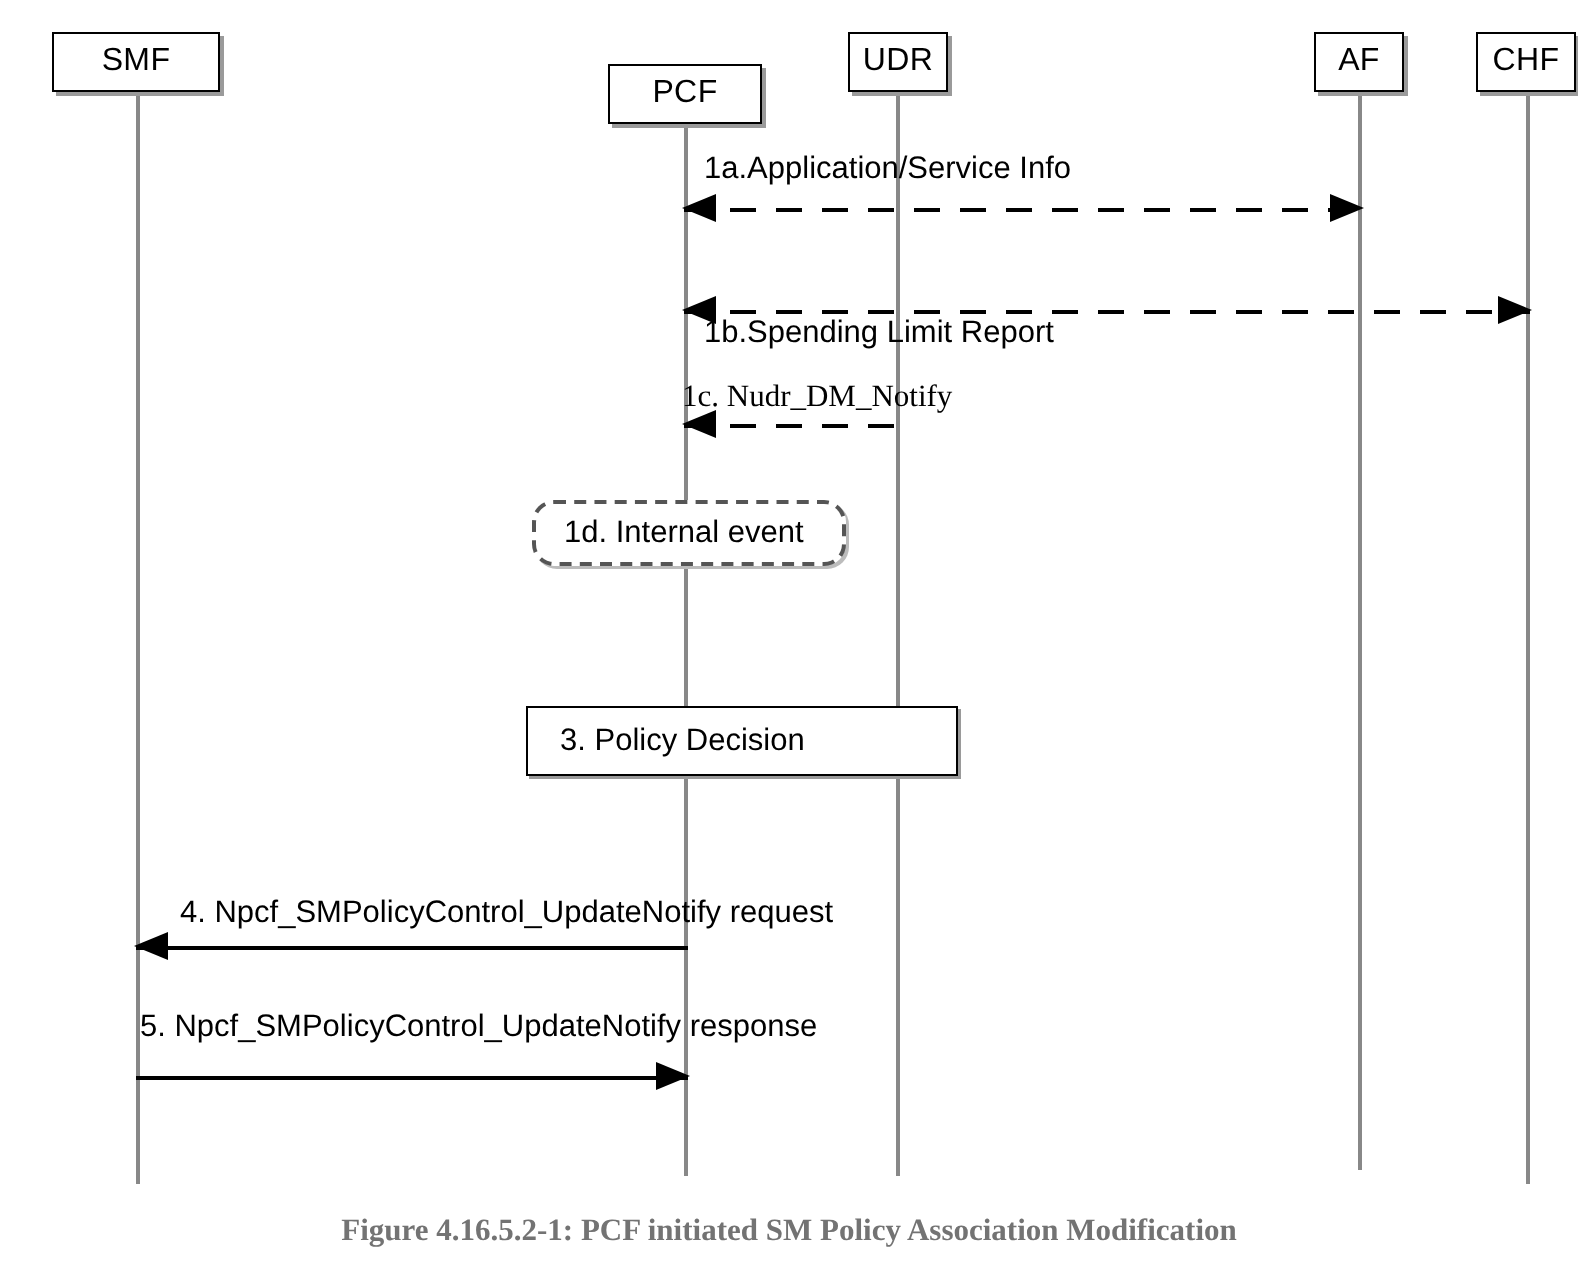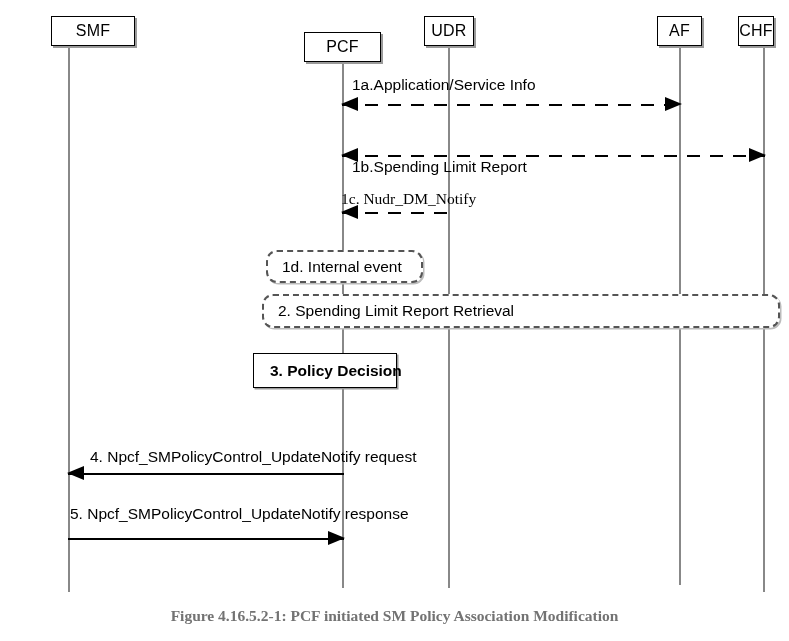--- a/index.html
+++ b/index.html
@@ -128,33 +128,33 @@
 <body>
 
 <div id="diagram-root">
 
   <div class="lifeline" id="lifeline-0" style="left: 68px; top: 46px; height: 546px;"></div>
   <div class="lifeline" id="lifeline-1" style="left: 342px; top: 46px; height: 542px;"></div>
   <div class="lifeline" id="lifeline-2" style="left: 448px; top: 46px; height: 542px;"></div>
   <div class="lifeline" id="lifeline-3" style="left: 679px; top: 46px; height: 539px;"></div>
   <div class="lifeline" id="lifeline-4" style="left: 763px; top: 46px; height: 546px;"></div>
 
-  <div class="actor-box" id="actor-0" style="left: 26px; top: 16px; width: 84px; height: 30px; margin-left: 25px;">
+  <div class="actor-box" id="actor-0" style="left: 26px; top: 16px; width: 84px; height: 30px;">
     <span>SMF</span>
   </div>
   <div class="actor-box" id="actor-1" style="left: 304px; top: 32px; width: 77px; height: 30px;">
     <span>PCF</span>
   </div>
   <div class="actor-box" id="actor-2" style="left: 424px; top: 16px; width: 50px; height: 30px;">
     <span>UDR</span>
   </div>
   <div class="actor-box" id="actor-3" style="left: 657px; top: 16px; width: 45px; height: 30px;">
     <span>AF</span>
   </div>
-  <div class="actor-box" id="actor-4" style="left: 738px; top: 16px; width: 36px; height: 30px;">
+  <div class="actor-box" id="actor-4" style="left: 738px; top: 16px; width: 50px; height: 30px;">
     <span>CHF</span>
   </div>
 
   <div class="msg-label" id="msglabel-0" style="left: 352px; top: 77px;">1a.Application/Service Info</div>
   <div class="msg" id="msg-0" style="left: 342px; top: 104px; width: 339px;">
     <div class="msg-line dashed"></div>
     <div class="arrowhead left"></div>
     <div class="arrowhead right"></div>
   </div>
 
@@ -168,25 +168,22 @@
   <div class="msg-label" id="msglabel-2" style="left: 341px; top: 191px; font-family: Liberation Serif, serif;">1c. Nudr_DM_Notify</div>
   <div class="msg" id="msg-2" style="left: 342px; top: 212px; width: 107px;">
     <div class="msg-line dashed"></div>
     <div class="arrowhead left"></div>
   </div>
 
   <div class="proc-box dashed" id="proc-0" style="left: 266px; top: 250px; width: 157px; height: 33px;">
     <span>1d. Internal event</span>
   </div>
 
-  <div class="proc-box dashed" id="proc-1" style="left: 262px; top: 294px; width: 518px; height: 34px;">
-    <span>2.  Spending Limit Report Retrieval</span>
-  </div>
 
-  <div class="proc-box solid" id="proc-2" style="left: 253px; top: 353px; width: 144px; height: 35px; font-weight: bold;">
+  <div class="proc-box solid" id="proc-2" style="left: 263px; top: 353px; width: 216px; height: 35px;">
     <span>3. Policy Decision</span>
   </div>
 
   <div class="msg-label" id="msglabel-3" style="left: 74px; top: 449px; margin-left: 16px;">4. Npcf_SMPolicyControl_UpdateNotify request</div>
   <div class="msg" id="msg-3" style="left: 68px; top: 473px; width: 276px;">
     <div class="msg-line solid"></div>
     <div class="arrowhead left"></div>
   </div>
 
   <div class="msg-label" id="msglabel-4" style="left: 70px; top: 506px;">5. Npcf_SMPolicyControl_UpdateNotify response</div>

